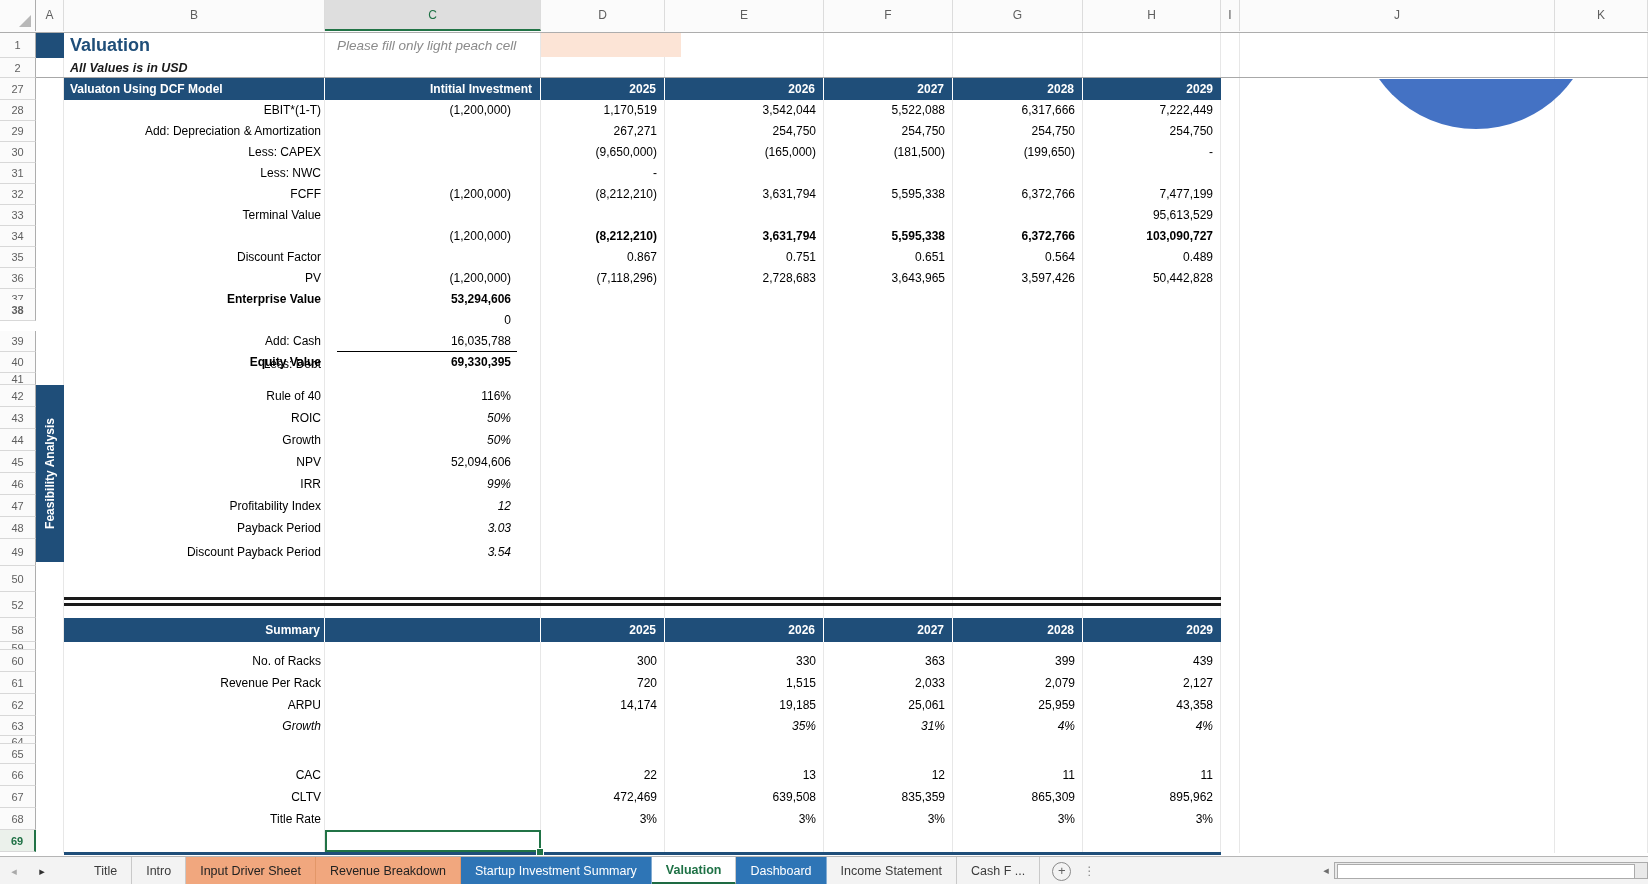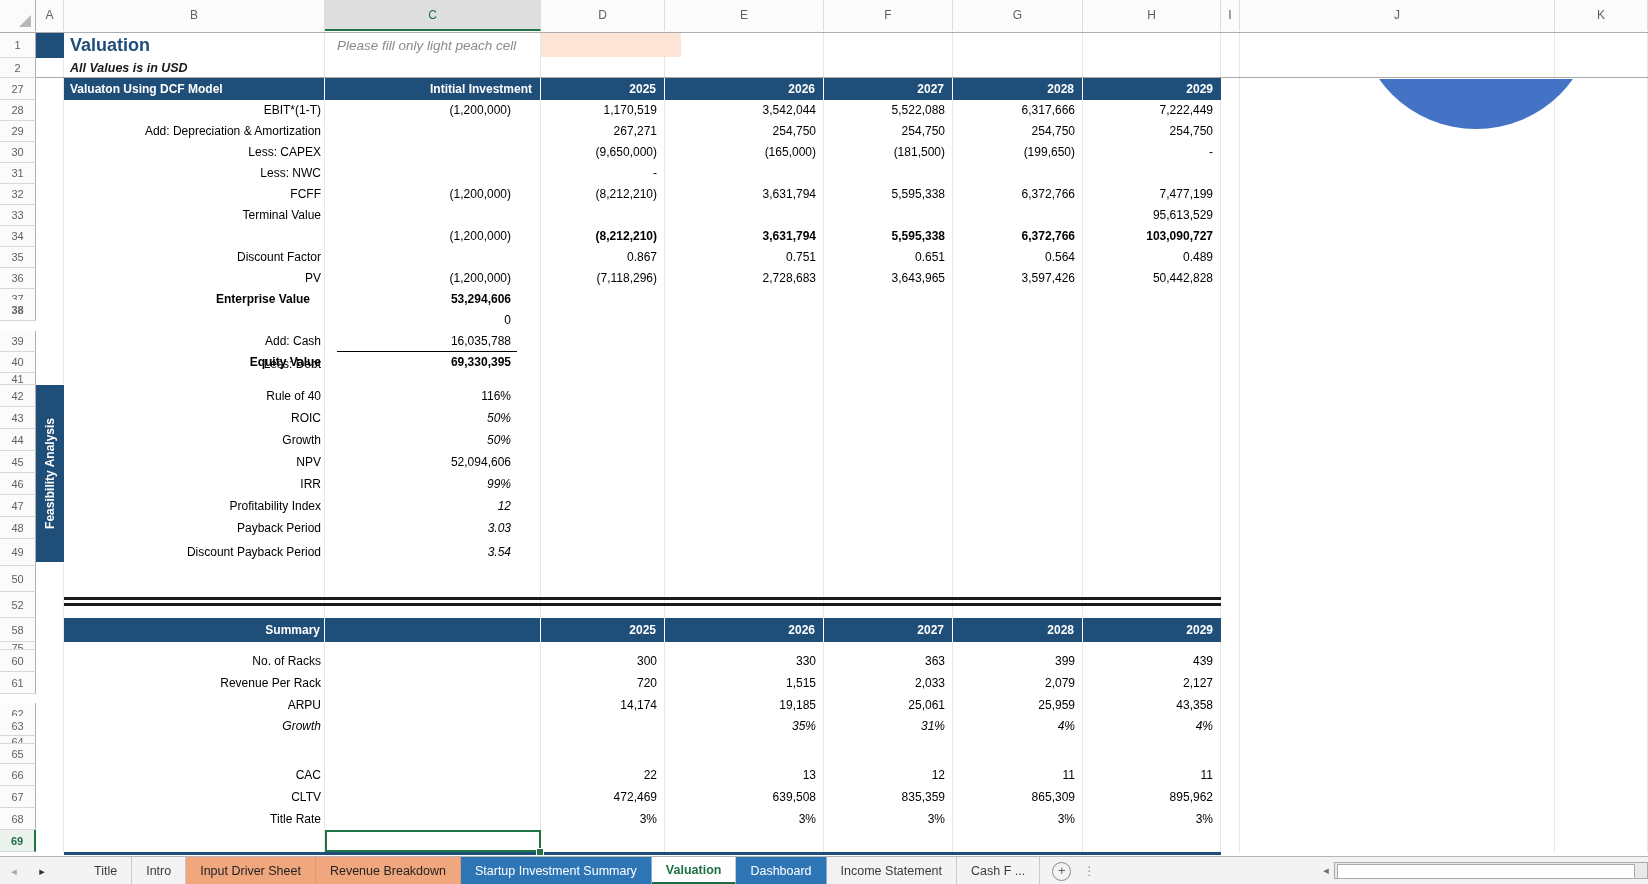--- a/index.html
+++ b/index.html
@@ -104,24 +104,24 @@
       <div class="gut" style="top: 407px; height: 22px;">43</div>
       <div class="gut" style="top: 429px; height: 22px;">44</div>
       <div class="gut" style="top: 451px; height: 22px;">45</div>
       <div class="gut" style="top: 473px; height: 22px;">46</div>
       <div class="gut" style="top: 495px; height: 22px;">47</div>
       <div class="gut" style="top: 517px; height: 22px;">48</div>
       <div class="gut" style="top: 539px; height: 27px;">49</div>
       <div class="gut" style="top: 566px; height: 26px;">50</div>
       <div class="gut" style="top: 592px; height: 26px;">52</div>
       <div class="gut" style="top: 618px; height: 24px;">58</div>
-      <div class="gut sliver" style="top: 642px; height: 8px;">75</div>
+      <div class="gut sliver" style="top: 642px; height: 8px;">59</div>
       <div class="gut" style="top: 650px; height: 22px;">60</div>
       <div class="gut" style="top: 672px; height: 22px;">61</div>
-      <div class="gut" style="top: 694px; height: 22px; margin-top: 9px;">62</div>
+      <div class="gut" style="top: 694px; height: 22px;">62</div>
       <div class="gut" style="top: 716px; height: 20px;">63</div>
       <div class="gut sliver" style="top: 736px; height: 8px;">64</div>
       <div class="gut" style="top: 744px; height: 20px;">65</div>
       <div class="gut" style="top: 764px; height: 22px;">66</div>
       <div class="gut" style="top: 786px; height: 22px;">67</div>
       <div class="gut" style="top: 808px; height: 22px;">68</div>
       <div class="gut selrow" style="top: 830px; height: 22px;">69</div>
       <div class="cell hdrcell" style="left: 64px; top: 78px; width: 261px; height: 22px; line-height: 22px; border-right: 1px solid rgb(255, 255, 255); text-align: left; padding-left: 6px;">Valuaton Using DCF Model</div>
       <div class="cell num hdrcell" style="left: 325px; top: 78px; width: 216px; height: 22px; line-height: 22px; border-right: 1px solid rgb(255, 255, 255);">Intitial Investment</div>
       <div class="cell num hdrcell" style="left: 541px; top: 78px; width: 124px; height: 22px; line-height: 22px; border-right: 1px solid rgb(255, 255, 255);">2025</div>
@@ -171,21 +171,21 @@
       <div class="cell num" style="left: 824px; top: 247px; width: 129px; height: 21px; line-height: 21px;">0.651</div>
       <div class="cell num" style="left: 953px; top: 247px; width: 130px; height: 21px; line-height: 21px;">0.564</div>
       <div class="cell num" style="left: 1083px; top: 247px; width: 138px; height: 21px; line-height: 21px;">0.489</div>
       <div class="cell lbl" style="left: 64px; top: 268px; width: 261px; height: 21px; line-height: 21px;">PV</div>
       <div class="cell numC" style="left: 325px; top: 268px; width: 216px; height: 21px; line-height: 21px;">(1,200,000)</div>
       <div class="cell num" style="left: 541px; top: 268px; width: 124px; height: 21px; line-height: 21px;">(7,118,296)</div>
       <div class="cell num" style="left: 665px; top: 268px; width: 159px; height: 21px; line-height: 21px;">2,728,683</div>
       <div class="cell num" style="left: 824px; top: 268px; width: 129px; height: 21px; line-height: 21px;">3,643,965</div>
       <div class="cell num" style="left: 953px; top: 268px; width: 130px; height: 21px; line-height: 21px;">3,597,426</div>
       <div class="cell num" style="left: 1083px; top: 268px; width: 138px; height: 21px; line-height: 21px;">50,442,828</div>
-      <div class="cell lbl bd" style="left: 53px; top: 289px; width: 261px; height: 21px; line-height: 21px;">Enterprise Value</div>
+      <div class="cell lbl bd" style="left: 64px; top: 289px; width: 261px; height: 21px; line-height: 21px;">Enterprise Value</div>
       <div class="cell numC bd" style="left: 325px; top: 289px; width: 216px; height: 21px; line-height: 21px;">53,294,606</div>
       <div class="cell lbl" style="left: 64px; top: 322px; width: 261px; height: 21px; line-height: 21px; margin-top: 32px;">Less: Debt</div>
       <div class="cell numC" style="left: 325px; top: 310px; width: 216px; height: 21px; line-height: 21px;">0</div>
       <div class="cell lbl" style="left: 64px; top: 331px; width: 261px; height: 21px; line-height: 21px;">Add: Cash</div>
       <div class="cell numC" style="left: 325px; top: 331px; width: 216px; height: 21px; line-height: 21px;">16,035,788</div>
       <div class="cell lbl bd" style="left: 64px; top: 352px; width: 261px; height: 21px; line-height: 21px;">Equity Value</div>
       <div class="cell numC bd" style="left: 325px; top: 352px; width: 216px; height: 21px; line-height: 21px;">69,330,395</div>
       <div class="cell lbl" style="left: 64px; top: 385px; width: 261px; height: 22px; line-height: 22px;">Rule of 40</div>
       <div class="cell numC" style="left: 325px; top: 385px; width: 216px; height: 22px; line-height: 22px;">116%</div>
       <div class="cell lbl" style="left: 64px; top: 407px; width: 261px; height: 22px; line-height: 22px;">ROIC</div>

